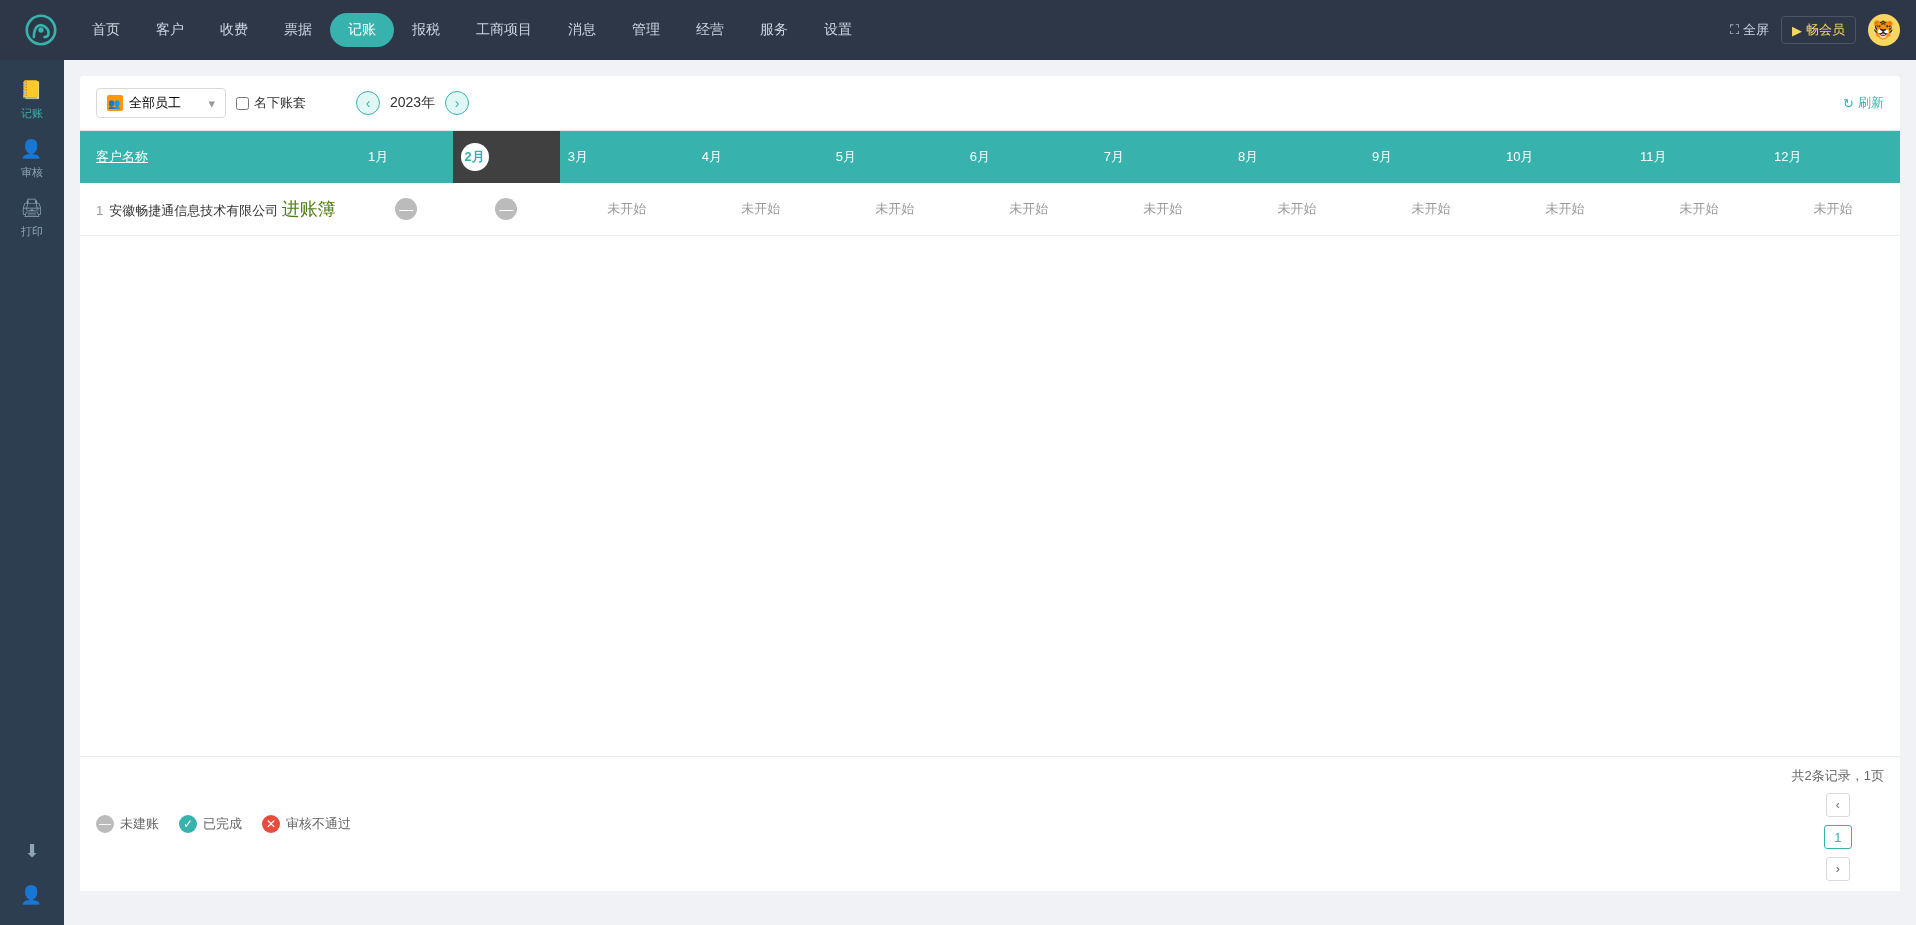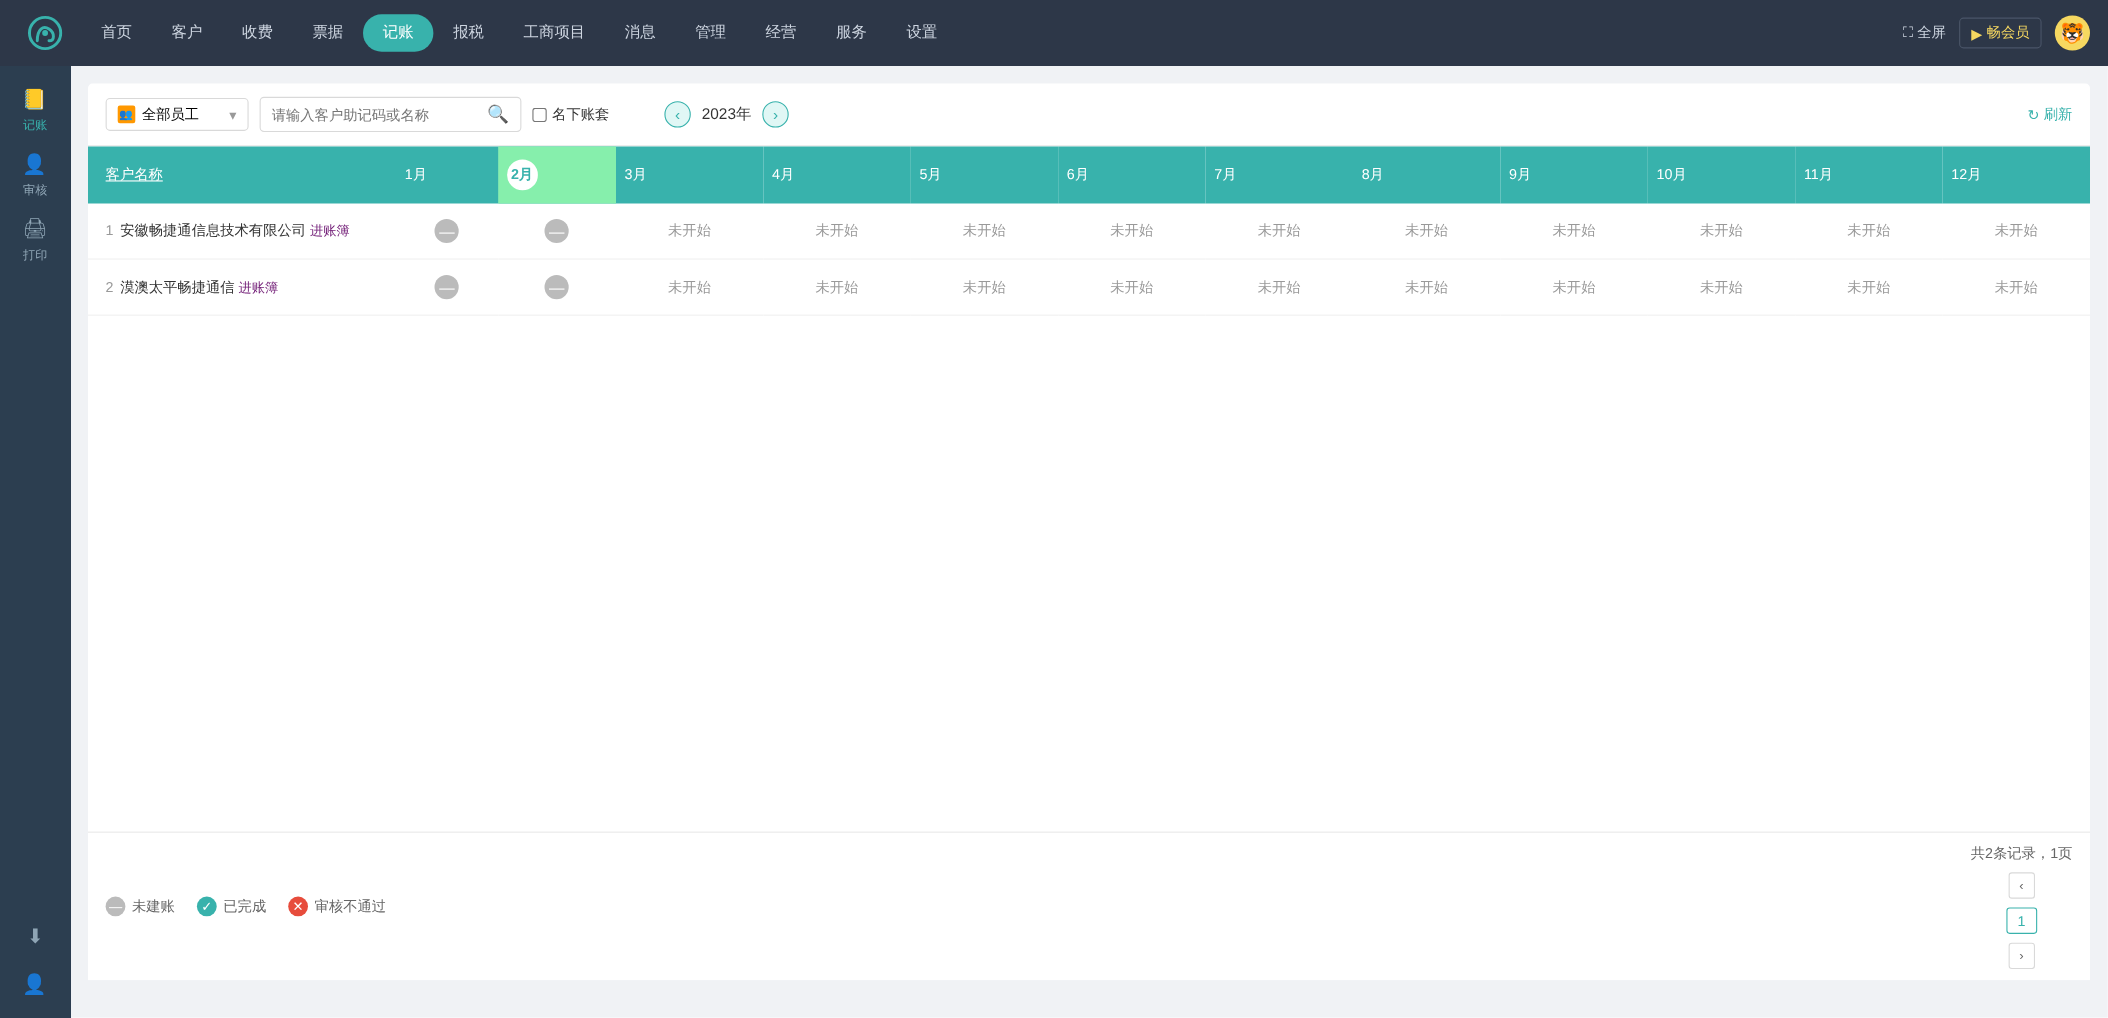--- a/index.html
+++ b/index.html
@@ -246,21 +246,21 @@
       font-weight: normal;
       white-space: nowrap;
     }
     thead th.col-name {
       text-align: left;
       padding-left: 16px;
       width: 280px;
       text-decoration: underline;
     }
     thead th.month-active {
-      background: #86efac;
+      background: #404040;
       margin-left: 24px;
     }
     thead th .month-circle {
       display: inline-flex;
       align-items: center;
       justify-content: center;
       width: 28px; height: 28px;
       border-radius: 50%;
       background: #fff;
       color: #38b2ac;
@@ -274,21 +274,21 @@
       text-align: center;
       color: #999;
       white-space: nowrap;
     }
     tbody td.col-name {
       text-align: left;
       padding-left: 16px;
       color: #333;
     }
     tbody td.col-name .row-num { color: #999; margin-right: 6px; }
-    tbody td.col-name .link { color: #701a75; cursor: pointer; text-decoration: none; font-size: 12px; }
+    tbody td.col-name .link { color: #4d7c0f; cursor: pointer; text-decoration: none; font-size: 18px; }
     .status-dash {
       display: inline-flex;
       align-items: center;
       justify-content: center;
       width: 22px; height: 22px;
       border-radius: 50%;
       background: #bbb;
       color: #fff;
       font-size: 14px;
       line-height: 1;
@@ -407,24 +407,20 @@
 </div>
 
 <div class="main-content">
   <div class="content-panel">
 
     <div class="toolbar">
       <div class="employee-select">
         <div class="icon-box">👥</div>
         <span>全部员工</span>
         <span style="margin-left:auto;color:#999">▾</span>
-      </div>
-      <div class="search-input-wrap">
-        <input type="text" placeholder="请输入客户助记码或名称" style="">
-        <button class="search-btn">🔍</button>
       </div>
       <label class="checkbox-label">
         <input type="checkbox" style="">
         <span>名下账套</span>
       </label>
 
       <div class="year-nav">
         <div class="year-arrow">‹</div>
         <span>2023年</span>
         <div class="year-arrow">›</div>
@@ -464,35 +460,20 @@
               <td>未开始</td>
               <td>未开始</td>
               <td>未开始</td>
               <td>未开始</td>
               <td>未开始</td>
               <td>未开始</td>
               <td>未开始</td>
               <td>未开始</td>
               <td>未开始</td>
             </tr>
-            <tr>
-              <td class="col-name"><span class="row-num">2</span><span>漠澳太平畅捷通信</span> <a class="link">进账簿</a></td>
-              <td><span class="status-dash">—</span></td>
-              <td><span class="status-dash">—</span></td>
-              <td>未开始</td>
-              <td>未开始</td>
-              <td>未开始</td>
-              <td>未开始</td>
-              <td>未开始</td>
-              <td>未开始</td>
-              <td>未开始</td>
-              <td>未开始</td>
-              <td>未开始</td>
-              <td>未开始</td>
-            </tr>
           </tbody>
       </table>
     </div>
 
     <div class="footer-bar">
       <div id="legend-container" style="display:flex;align-items:center;gap:20px;">
           <div class="legend-item">
             <span class="legend-dot" style="background:#bbb;color:#fff;display:inline-flex;align-items:center;justify-content:center;font-size:12px;">—</span>
             <span>未建账</span>
           </div>

